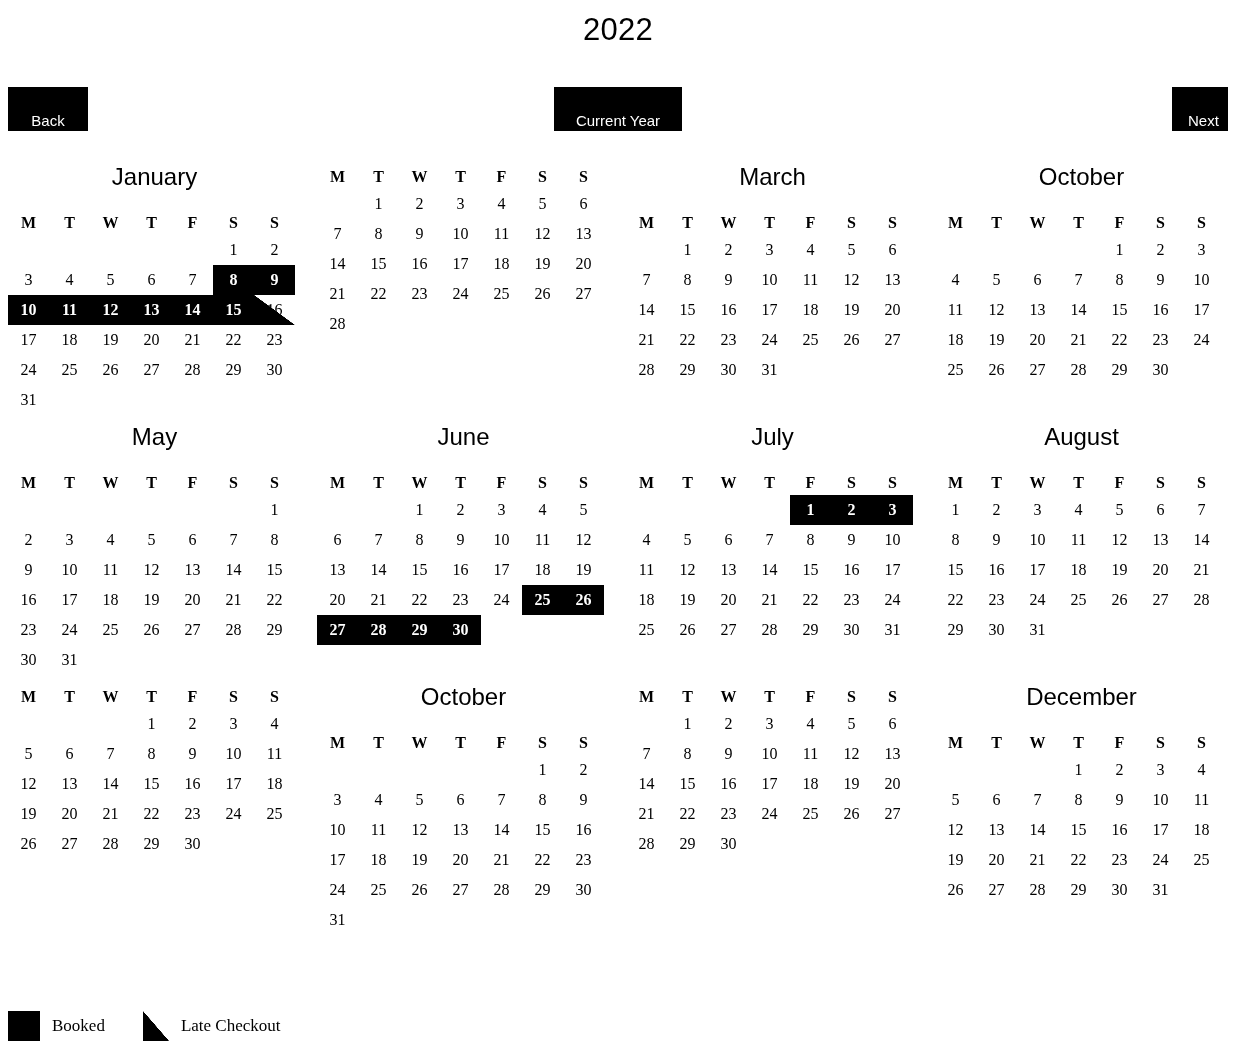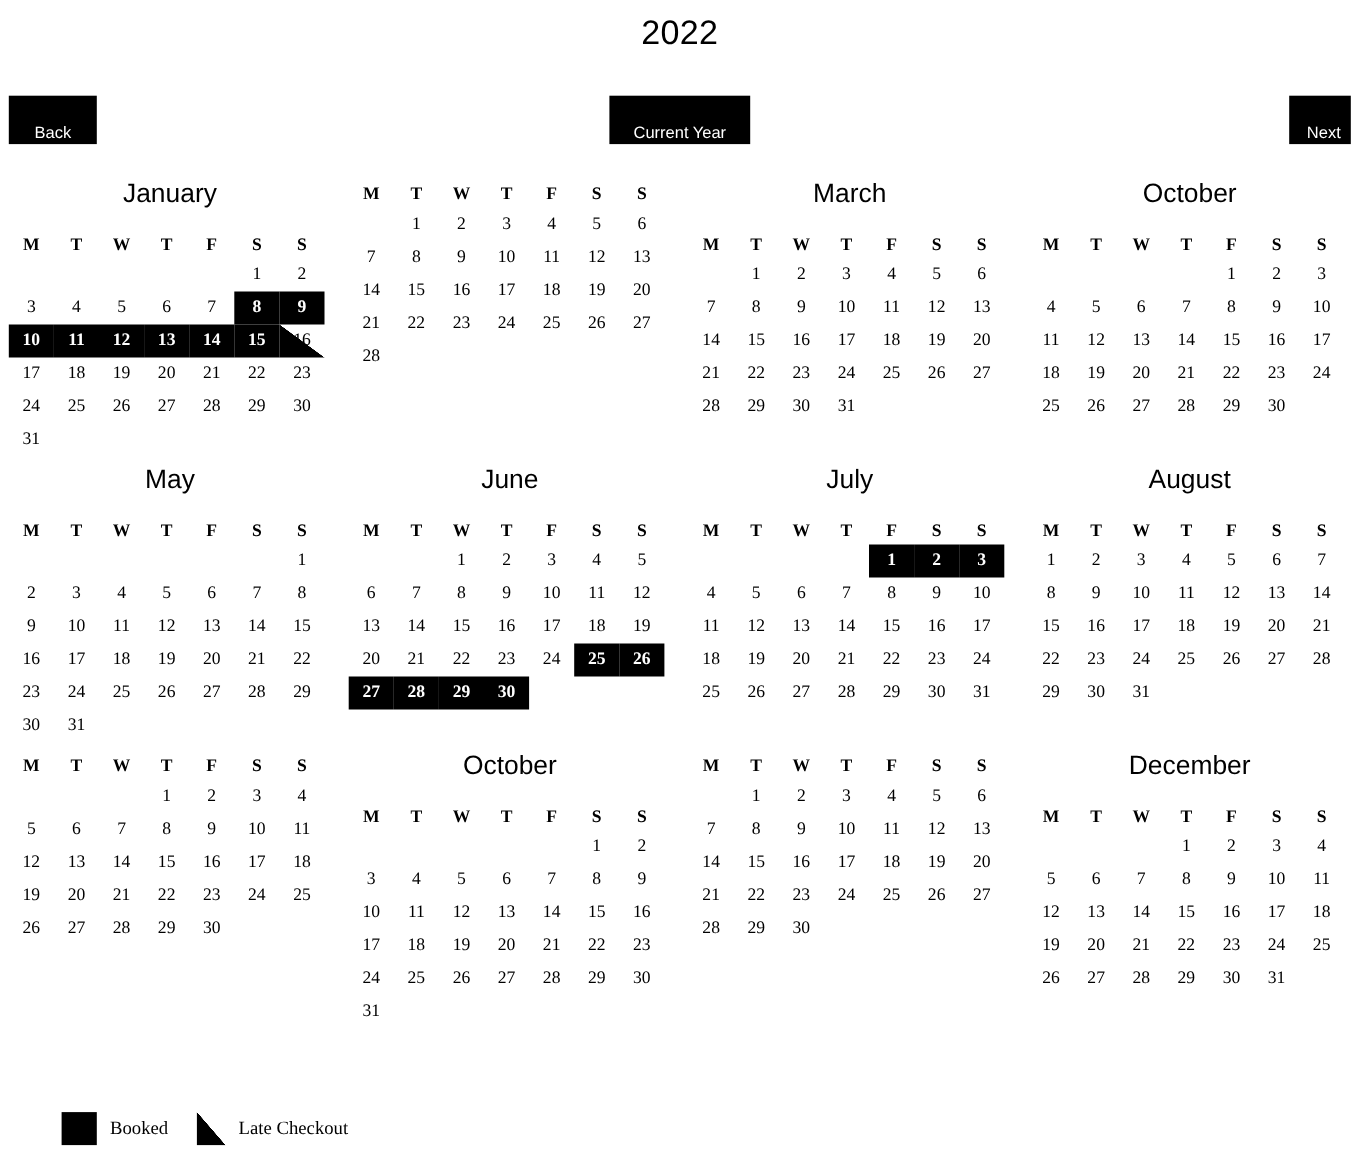--- a/index.html
+++ b/index.html
@@ -116,22 +116,21 @@
     z-index: 2;
   }
 
   
   #legend {
     position: absolute;
     left: 8px;
     bottom: 16px;
     display: flex;
     align-items: center;
-    gap: 0;
-    margin-left: 48px;
+    gap: 12px;
   }
   .legend-item {
     display: flex;
     align-items: center;
   }
   .legend-swatch-booked {
     width: 32px;
     height: 30px;
     background: #000000;
   }

